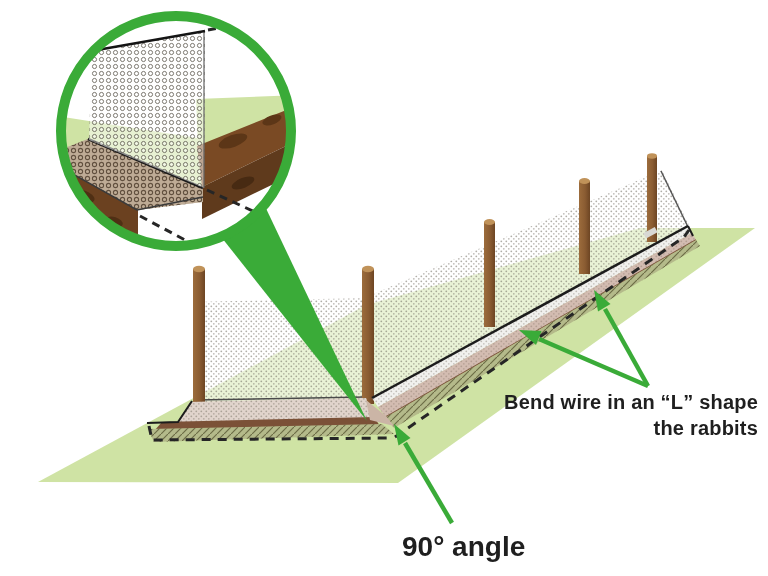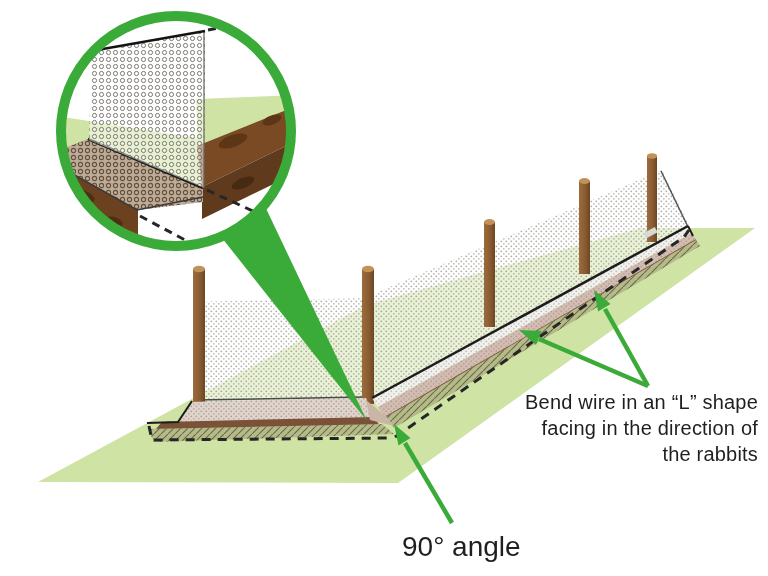--- a/index.html
+++ b/index.html
@@ -1,19 +1,19 @@
 <!DOCTYPE html>
 <html><head>
 <meta charset="utf-8">
 <style>
   html,body{margin:0;padding:0;background:#ffffff;}
   .stage{position:relative;width:768px;height:576px;background:#ffffff;overflow:hidden;
          font-family:"Liberation Sans","DejaVu Sans",sans-serif;}
   .stage svg{position:absolute;left:0;top:0;}
-  .label{position:absolute;color:#1f1f1f;font-weight:normal;}
+  .label{position:absolute;color:#1f1f1f;font-weight:bold;}
   .bend-label{right:10px;top:389px;text-align:right;font-size:20px;line-height:26px;letter-spacing:0.2px;}
   .angle-label{left:402px;top:531px;font-size:28px;}
 </style>
 </head>
 <body>
 
 <div class="stage">
 <svg width="768" height="576" viewBox="0 0 768 576">
   <defs>
     <pattern id="mesh" width="5" height="5" patternUnits="userSpaceOnUse">
@@ -159,17 +159,16 @@
     </g>
     <g>
       <line x1="452" y1="523" x2="405" y2="443"></line>
       <polygon points="394,424 410.5,438 398.5,445.5" stroke="none"></polygon>
     </g>
   </g>
 </svg>
 
 <div class="label bend-label">
   <div>Bend wire in an “L” shape</div>
-  <div>facing in the direction of</div>
   <div>the rabbits</div>
 </div>
 <div class="label angle-label">90° angle</div>
 </div>
 
 </body></html>

